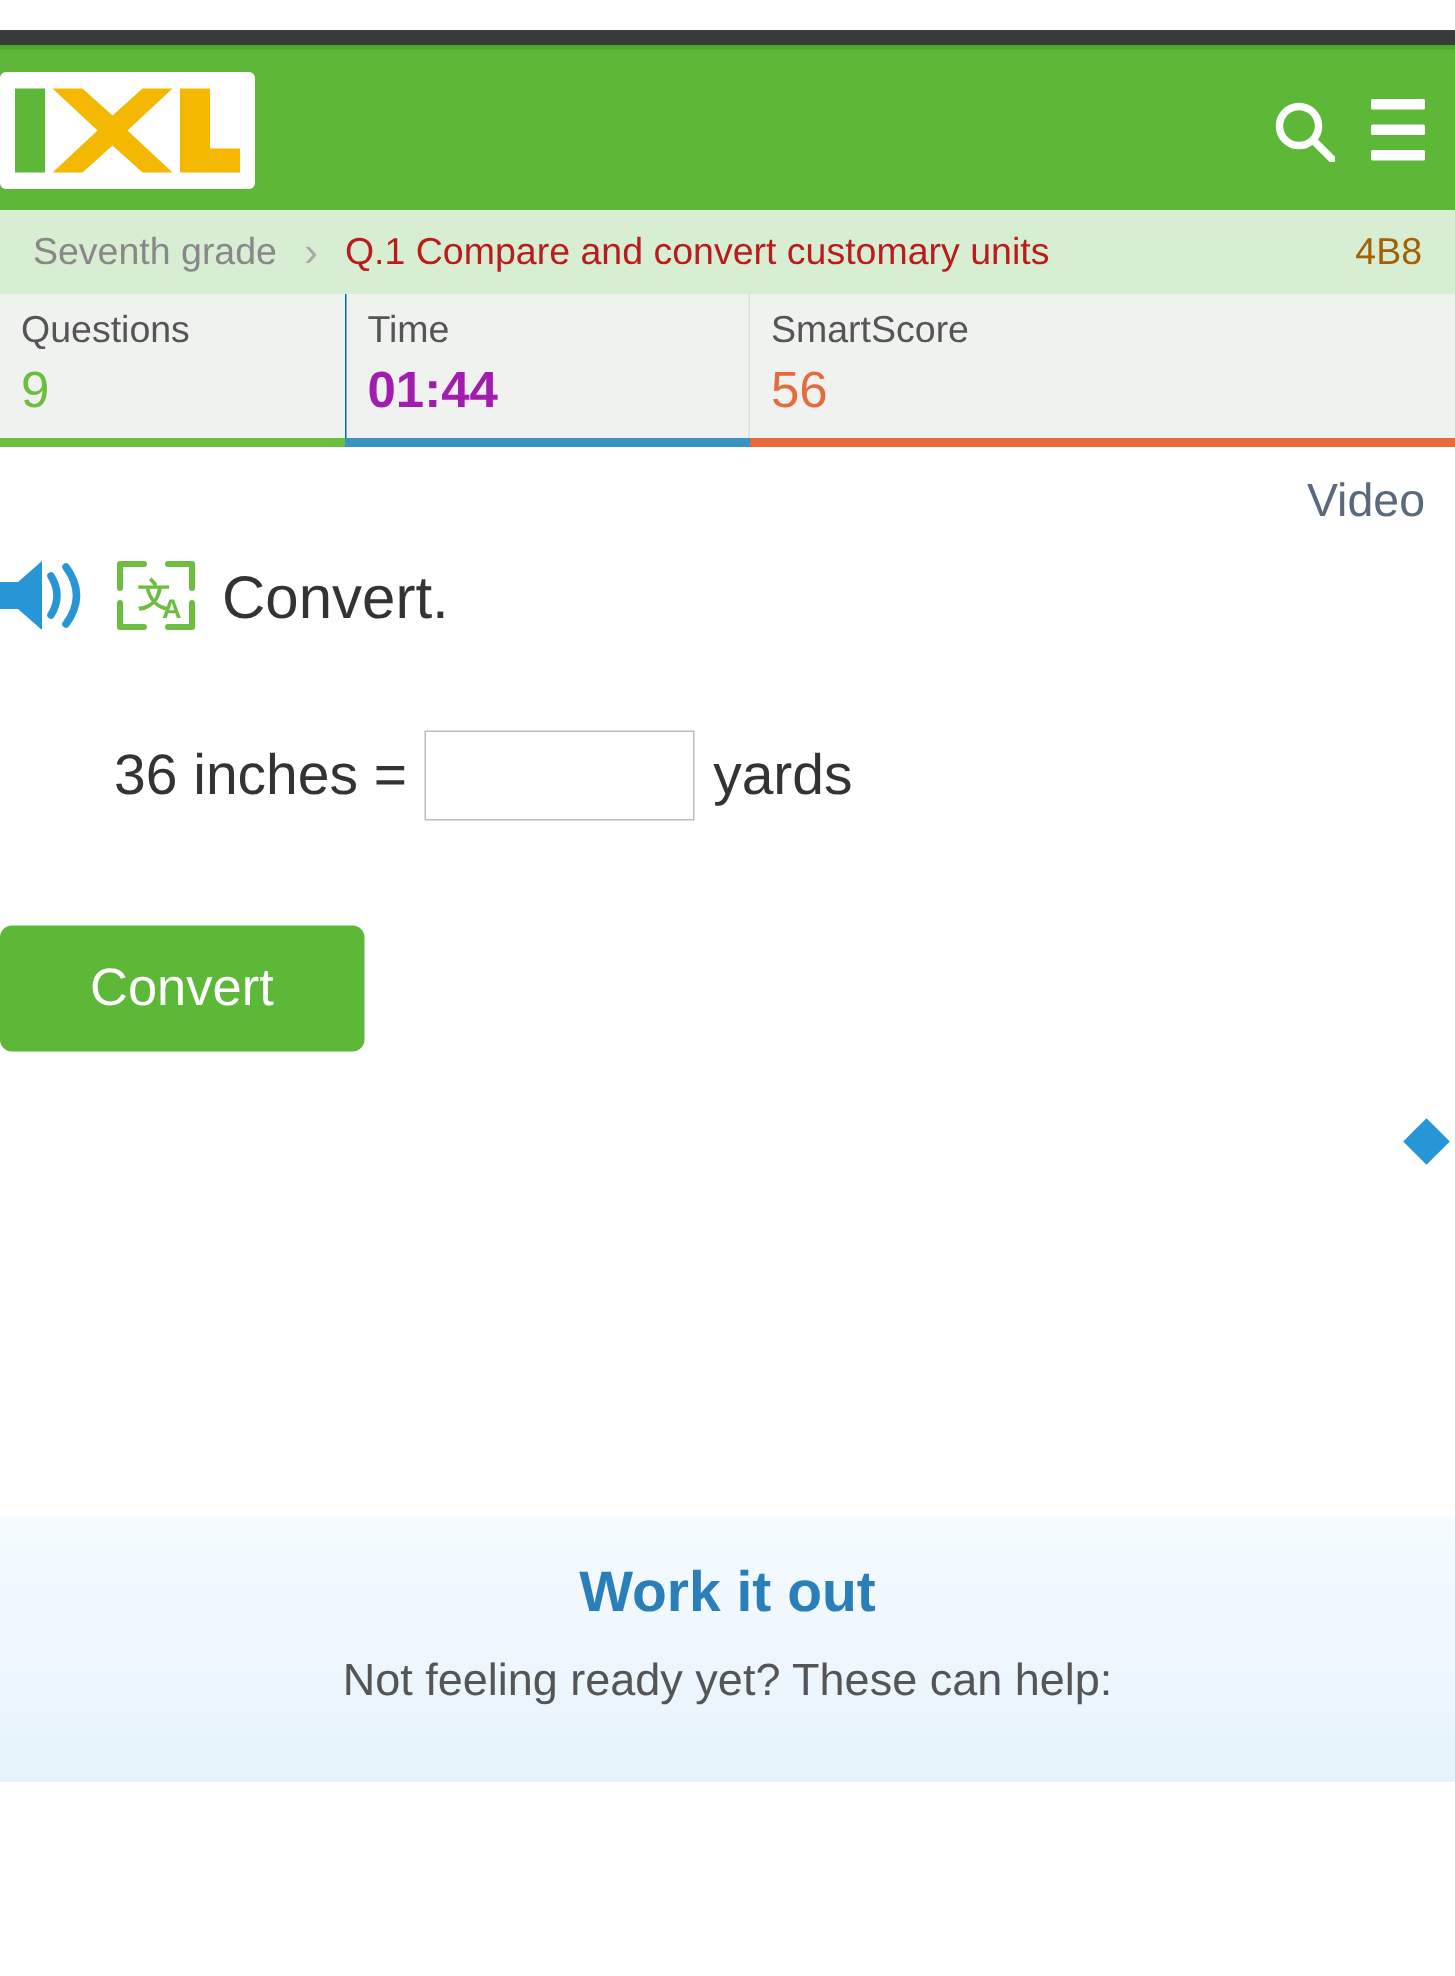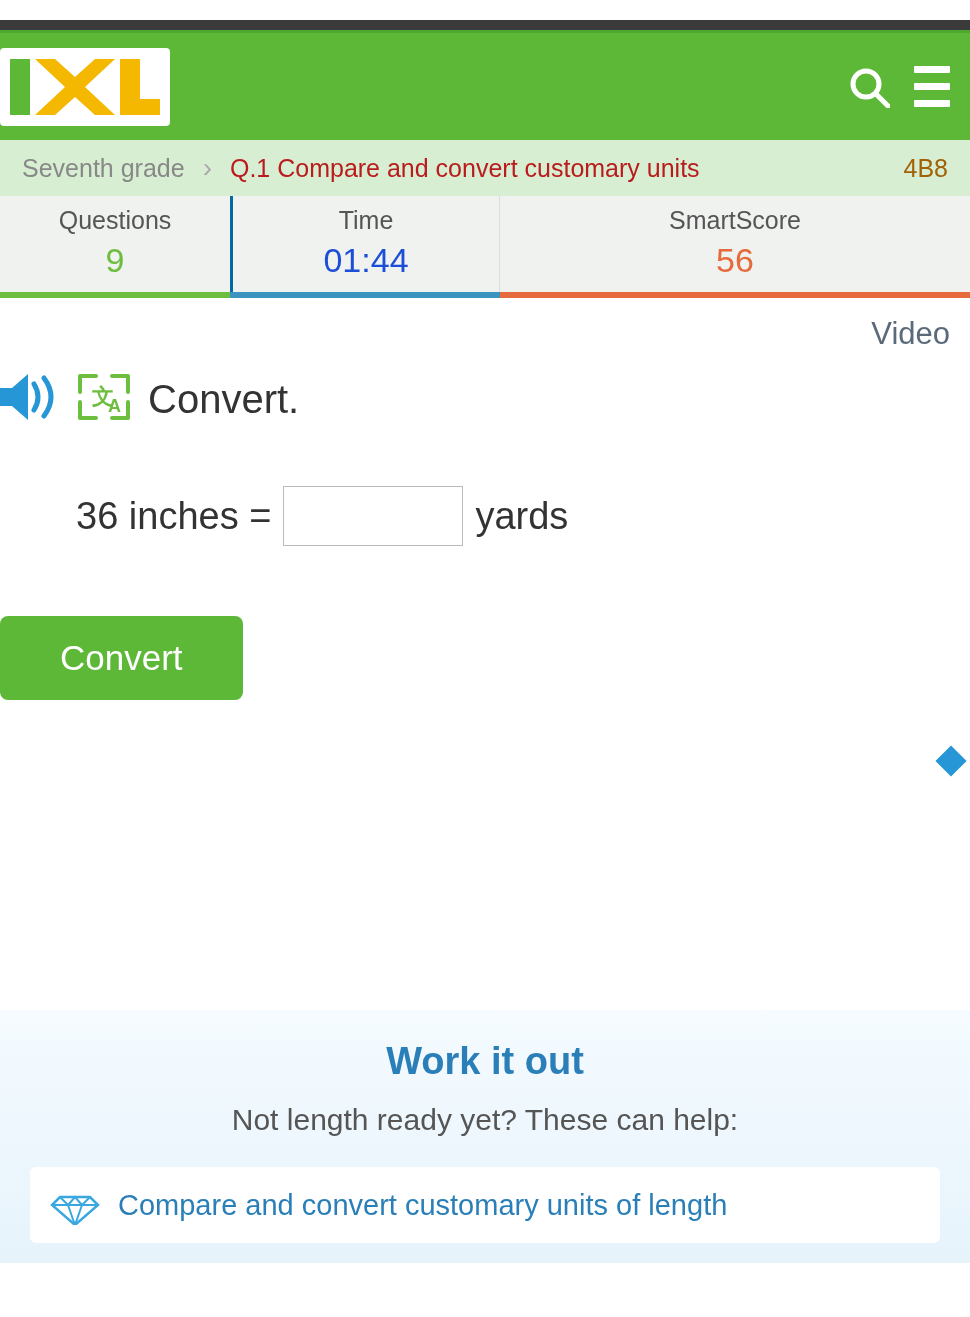--- a/index.html
+++ b/index.html
@@ -80,48 +80,49 @@
       flex: 1;
     }
     .breadcrumb .code {
       color: #a16207;
     }
     .stats-row {
       display: flex;
       background: #EFF2EF;
     }
     .stat {
-      text-align: center;
-      padding: 10px 0 12px 0;
+      text-align: left;
+      padding: 10px 0 12px 14px;
       position: relative;
     }
     .stat.questions {
       width: 230px;
     }
     .stat.time {
       width: 270px;
-      border-left: 3px solid #0369a1;
+      border-left: 1px solid #0369a1;
       border-right: 1px solid #ddd;
     }
     .stat.smartscore {
       flex: 1;
     }
     .stat-label {
       font-size: 25px;
       color: #555;
       margin-bottom: 6px;
     }
     .stat-value {
       font-size: 34px;
     }
     .stat.questions .stat-value {
       color: #6DBE3F;
     }
     .stat.time .stat-value {
-      color: #1d4ed8;
+      color: #a21caf;
+      font-weight: bold;
     }
     .stat.smartscore .stat-value {
       color: #E66A3C;
     }
     .bar-row {
       display: flex;
     }
     .bar-q { width: 230px; background: #6DBE3F; height: 6px; }
     .bar-t { width: 270px; background: #3B94BF; height: 6px; }
     .bar-s { flex: 1; background: #E66A3C; height: 6px; }
@@ -309,24 +310,15 @@
   </div>
 
   <div class="flag-icon">
     <svg width="50" height="50" viewBox="0 0 50 50">
       <rect x="20" y="10" width="22" height="22" fill="#2796d6" transform="rotate(45 31 21)"></rect>
     </svg>
   </div>
 
   <div class="work-it-out">
     <div class="wio-title">Work it out</div>
-    <div class="wio-sub">Not length ready yet? These can help:</div>
-    <div class="wio-card">
-      <div class="diamond-icon">
-        <svg width="50" height="40" viewBox="0 0 50 40">
-          <path d="M 10 12 L 40 12 L 48 20 L 25 40 L 2 20 Z" fill="none" stroke="#3aa8e0" stroke-width="2.5"></path>
-          <path d="M 10 12 L 18 20 L 25 40 M 40 12 L 32 20 L 25 40 M 2 20 L 48 20 M 18 20 L 25 12 L 32 20" fill="none" stroke="#3aa8e0" stroke-width="2"></path>
-        </svg>
-      </div>
-      <div class="wio-card-text">Compare and convert customary units of length</div>
-    </div>
+    <div class="wio-sub">Not feeling ready yet? These can help:</div>
   </div>
 </div>
 
 </body></html>

